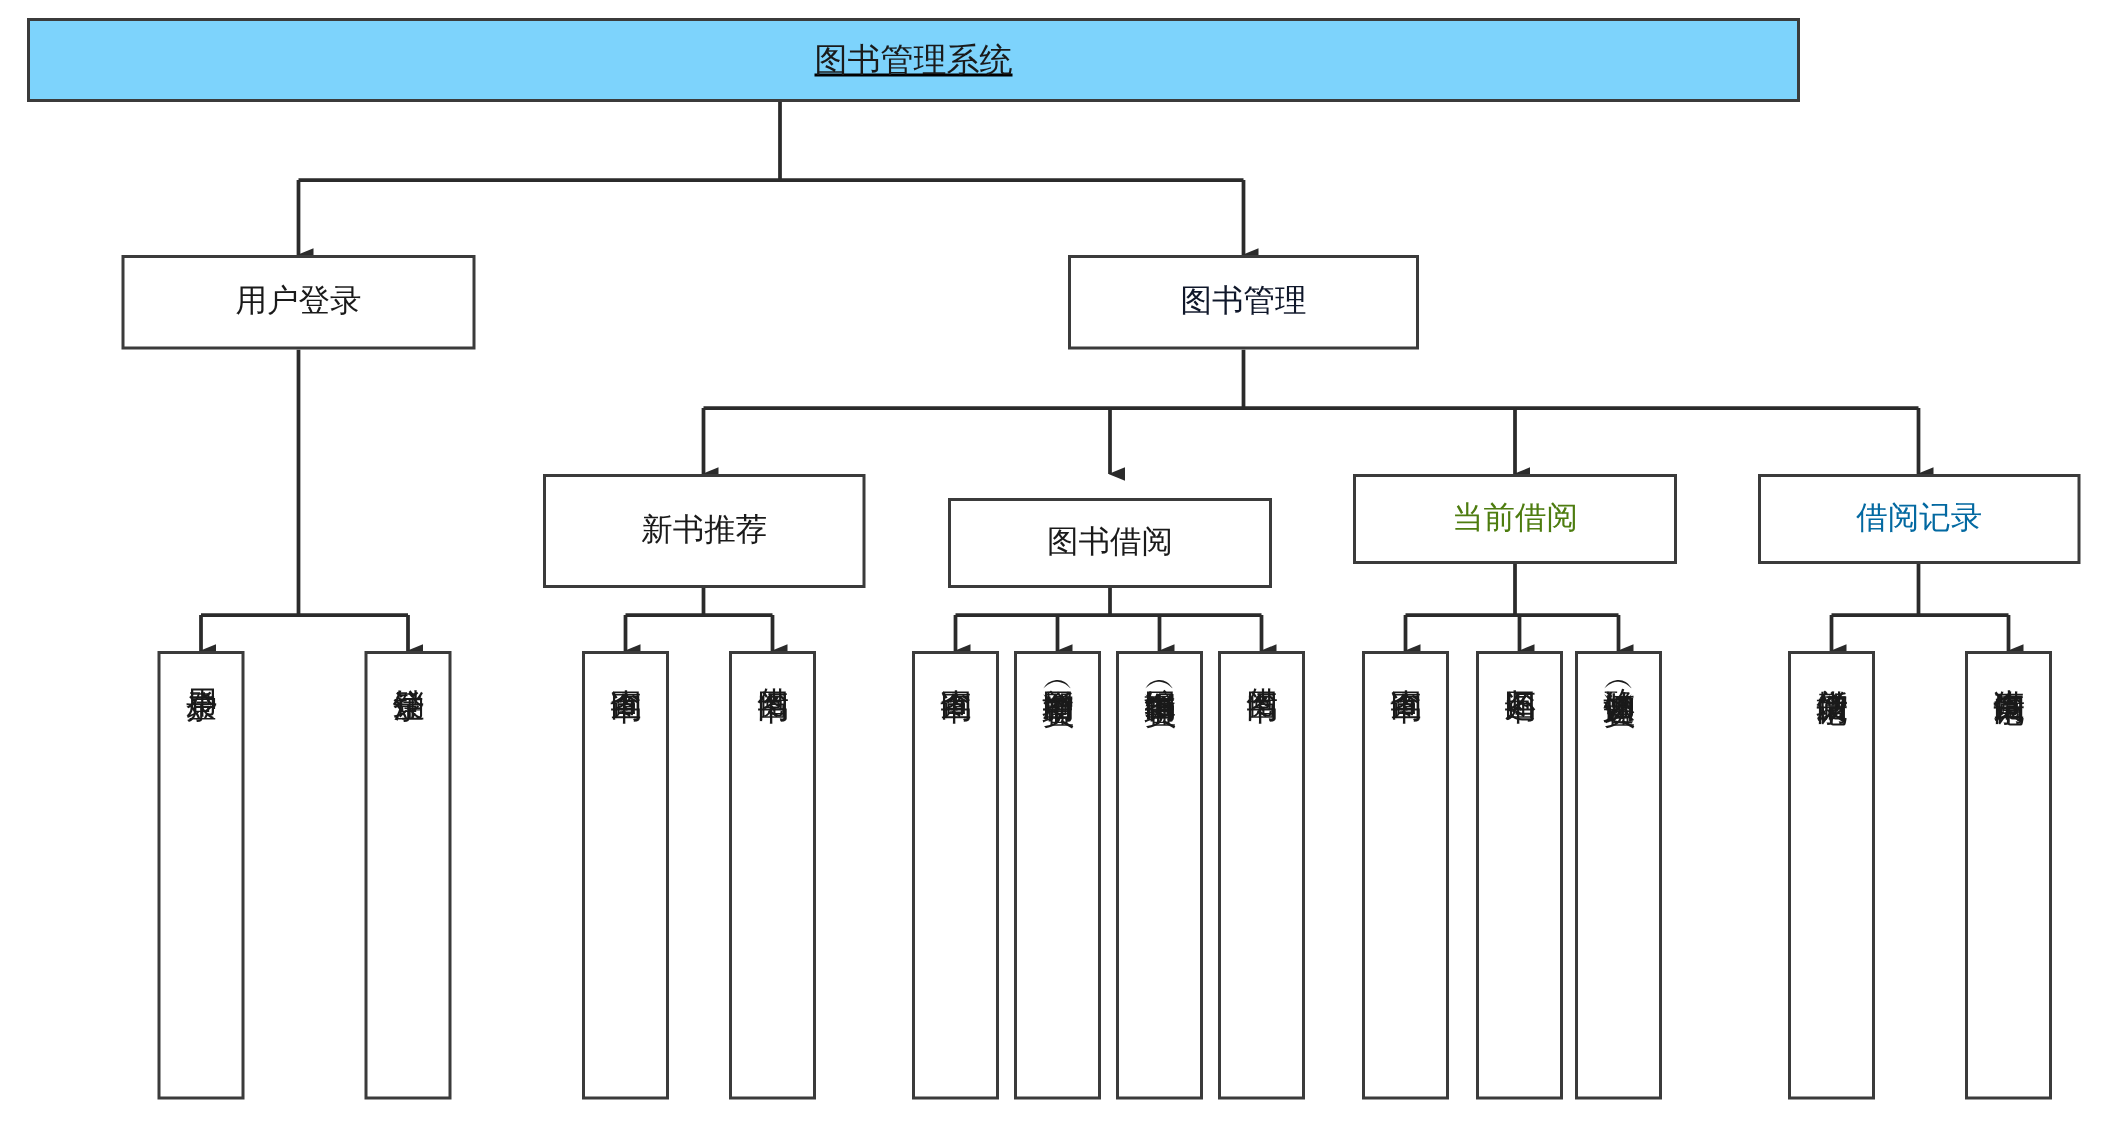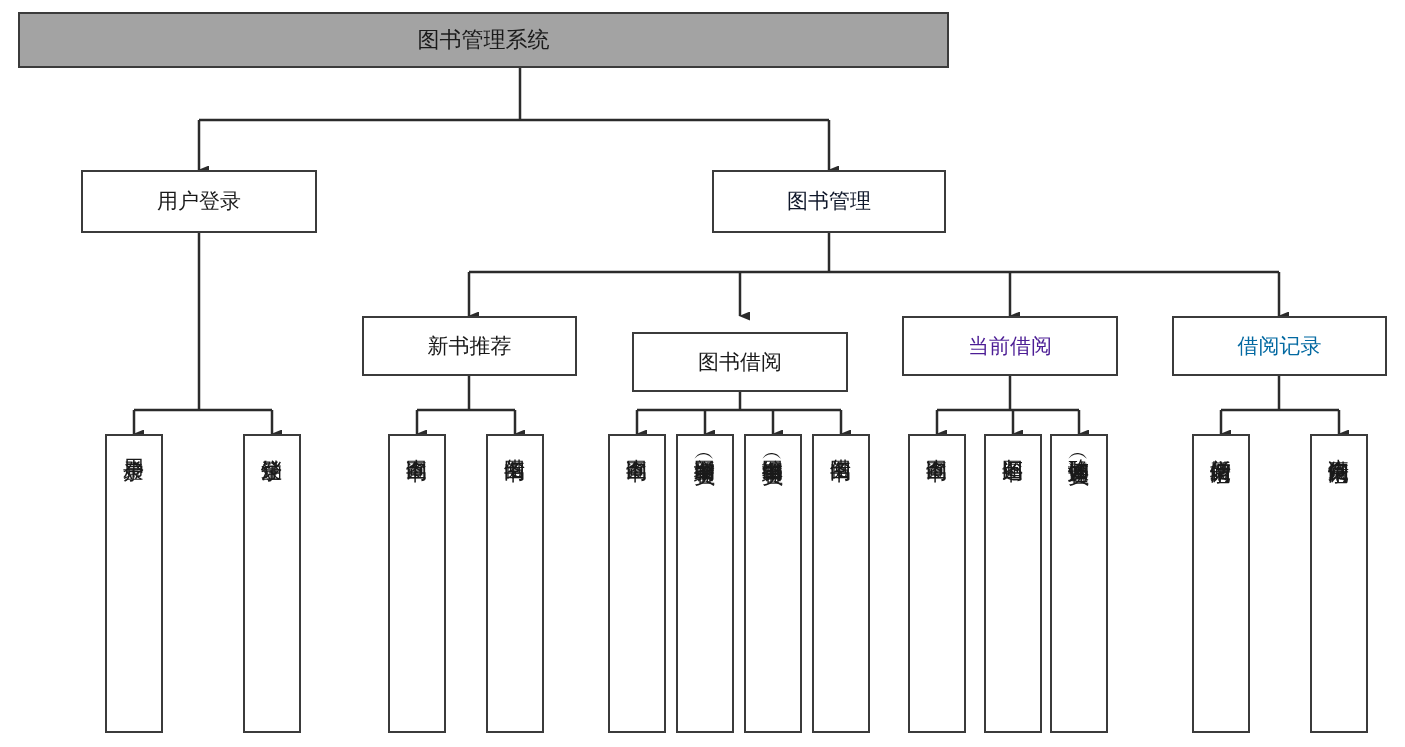--- a/index.html
+++ b/index.html
@@ -109,37 +109,37 @@
         <line x1="1013" y1="410" x2="1013" y2="434" stroke="#2b2b2b" stroke-width="2.5" marker-end="url(#arrowhead)"></line>
         <line x1="1079" y1="410" x2="1079" y2="434" stroke="#2b2b2b" stroke-width="2.5" marker-end="url(#arrowhead)"></line>
         <line x1="1279" y1="376" x2="1279" y2="410" stroke="#2b2b2b" stroke-width="2.5"></line>
         <line x1="1221" y1="410" x2="1339" y2="410" stroke="#2b2b2b" stroke-width="2.5"></line>
         <line x1="1221" y1="410" x2="1221" y2="434" stroke="#2b2b2b" stroke-width="2.5" marker-end="url(#arrowhead)"></line>
         <line x1="1339" y1="410" x2="1339" y2="434" stroke="#2b2b2b" stroke-width="2.5" marker-end="url(#arrowhead)"></line>
       </g>
   </svg>
 
   <div id="node-layer">
-      <div class="node-box horizontal root" style="left: 18px; top: 12px; width: 931px; height: 56px; border-color: rgb(59, 59, 59); background: #a3a3a3;">
+      <div class="node-box horizontal root" style="left: 18px; top: 12px; width: 1182px; height: 56px; border-color: rgb(59, 59, 59); background: #7dd3fc; text-decoration: underline;">
         <span class="node-label" style="color: rgb(26, 26, 26);">图书管理系统</span>
       </div>
       <div class="node-box horizontal" style="left: 81px; top: 170px; width: 236px; height: 63px; border-color: rgb(59, 59, 59); background: rgb(255, 255, 255);">
         <span class="node-label" style="color: rgb(26, 26, 26);">用户登录</span>
       </div>
       <div class="node-box horizontal" style="left: 712px; top: 170px; width: 234px; height: 63px; border-color: rgb(59, 59, 59); background: rgb(255, 255, 255);">
         <span class="node-label" style="color: #0f172a;">图书管理</span>
       </div>
-      <div class="node-box horizontal" style="left: 362px; top: 316px; width: 215px; height: 60px; border-color: rgb(59, 59, 59); background: rgb(255, 255, 255);">
+      <div class="node-box horizontal" style="left: 362px; top: 316px; width: 215px; height: 76px; border-color: rgb(59, 59, 59); background: rgb(255, 255, 255);">
         <span class="node-label" style="color: rgb(26, 26, 26);">新书推荐</span>
       </div>
       <div class="node-box horizontal" style="left: 632px; top: 332px; width: 216px; height: 60px; border-color: rgb(59, 59, 59); background: rgb(255, 255, 255);">
         <span class="node-label" style="color: rgb(26, 26, 26);">图书借阅</span>
       </div>
       <div class="node-box horizontal" style="left: 902px; top: 316px; width: 216px; height: 60px; border-color: rgb(59, 59, 59); background: rgb(255, 255, 255);">
-        <span class="node-label" style="color: #4c1d95;">当前借阅</span>
+        <span class="node-label" style="color: #4d7c0f;">当前借阅</span>
       </div>
       <div class="node-box horizontal" style="left: 1172px; top: 316px; width: 215px; height: 60px; border-color: rgb(59, 59, 59); background: rgb(255, 255, 255);">
         <span class="node-label" style="color: #0369a1;">借阅记录</span>
       </div>
       <div class="node-box vertical" style="left: 105px; top: 434px; width: 58px; height: 299px; border-color: rgb(59, 59, 59); background: rgb(255, 255, 255);">
         <span class="node-label" style="color: rgb(26, 26, 26);">用户登录</span>
       </div>
       <div class="node-box vertical" style="left: 243px; top: 434px; width: 58px; height: 299px; border-color: rgb(59, 59, 59); background: rgb(255, 255, 255);">
         <span class="node-label" style="color: rgb(26, 26, 26);">注销登录</span>
       </div>

